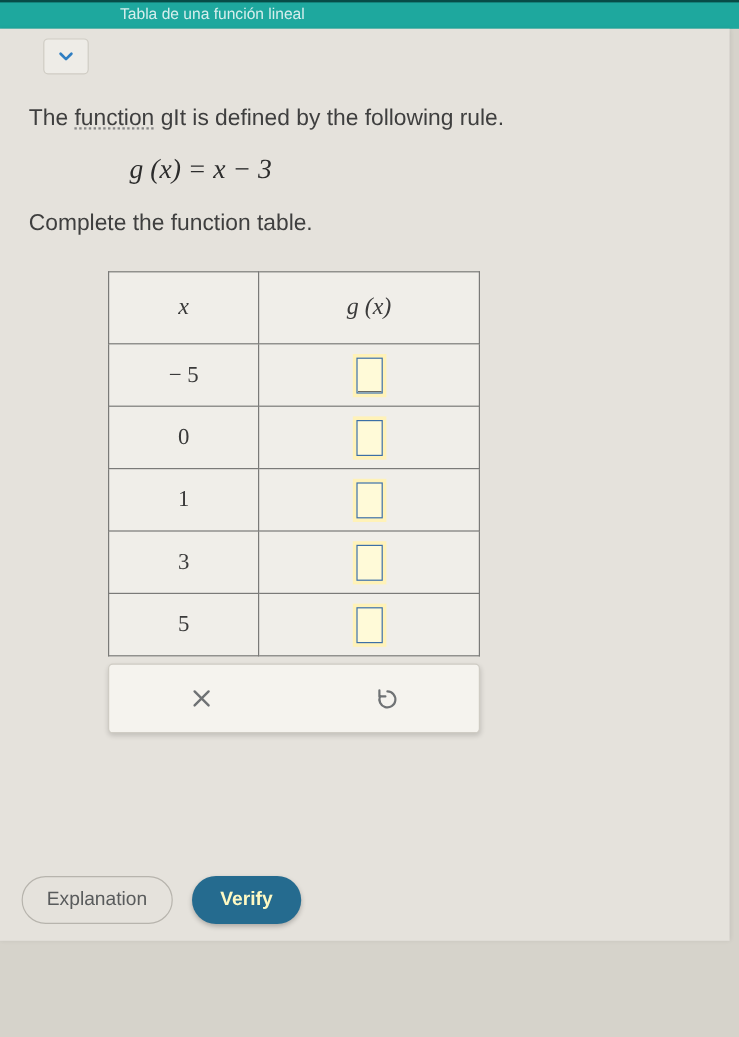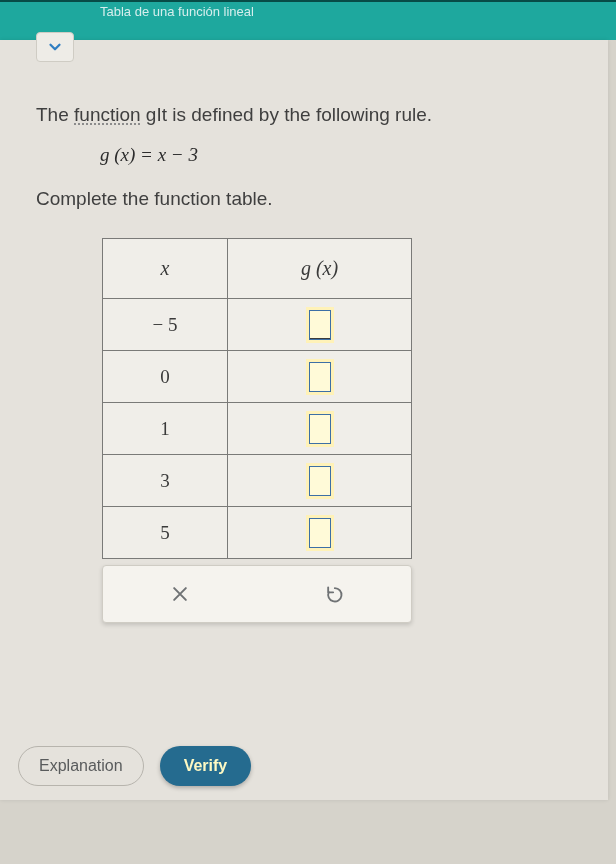--- a/index.html
+++ b/index.html
@@ -5,21 +5,21 @@
   * { box-sizing: border-box; margin: 0; padding: 0; }
   body {
     font-family: Arial, Helvetica, sans-serif;
     background: #d6d3cb;
     width: 616px;
     height: 864px;
     overflow: hidden;
     position: relative;
   }
   .top-strip {
-    height: 40px;
+    height: 24px;
     background: #1ea89e;
     border-top: 2px solid #074c47;
     position: relative;
     color: #d6eeed;
     font-size: 13px;
     padding-left: 100px;
     line-height: 20px;
   }
   .page-card {
     background: #e5e2dc;
@@ -38,31 +38,31 @@
     background: #eeece7;
     border: 1px solid #cfccc4;
     border-radius: 4px;
     display: flex;
     align-items: center;
     justify-content: center;
     z-index: 2;
   }
   .collapse-chip svg { width: 18px; height: 18px; }
   .content {
-    padding: 64px 24px 0 36px;
+    padding: 64px 24px 0 24px;
     font-size: 19px;
     color: #3f3f3f;
   }
   .prompt-line { margin-bottom: 18px; }
   .underlined { text-decoration: underline dotted #888; text-underline-offset: 3px; color:#3f3f3f; }
   .formula {
     font-family: "Times New Roman", serif;
-    font-size: 19px;
+    font-size: 23px;
     font-style: italic;
-    margin: 0 0 22px 64px;
+    margin: 0 0 22px 84px;
     color: #2c2c2c;
   }
   .instruction { margin-bottom: 28px; font-size: 19px; }
   .table-wrap { margin-left: 66px; width: 310px; }
   table.func {
     border-collapse: collapse;
     width: 100%;
     background: #f0eee9;
   }
   table.func th, table.func td {

